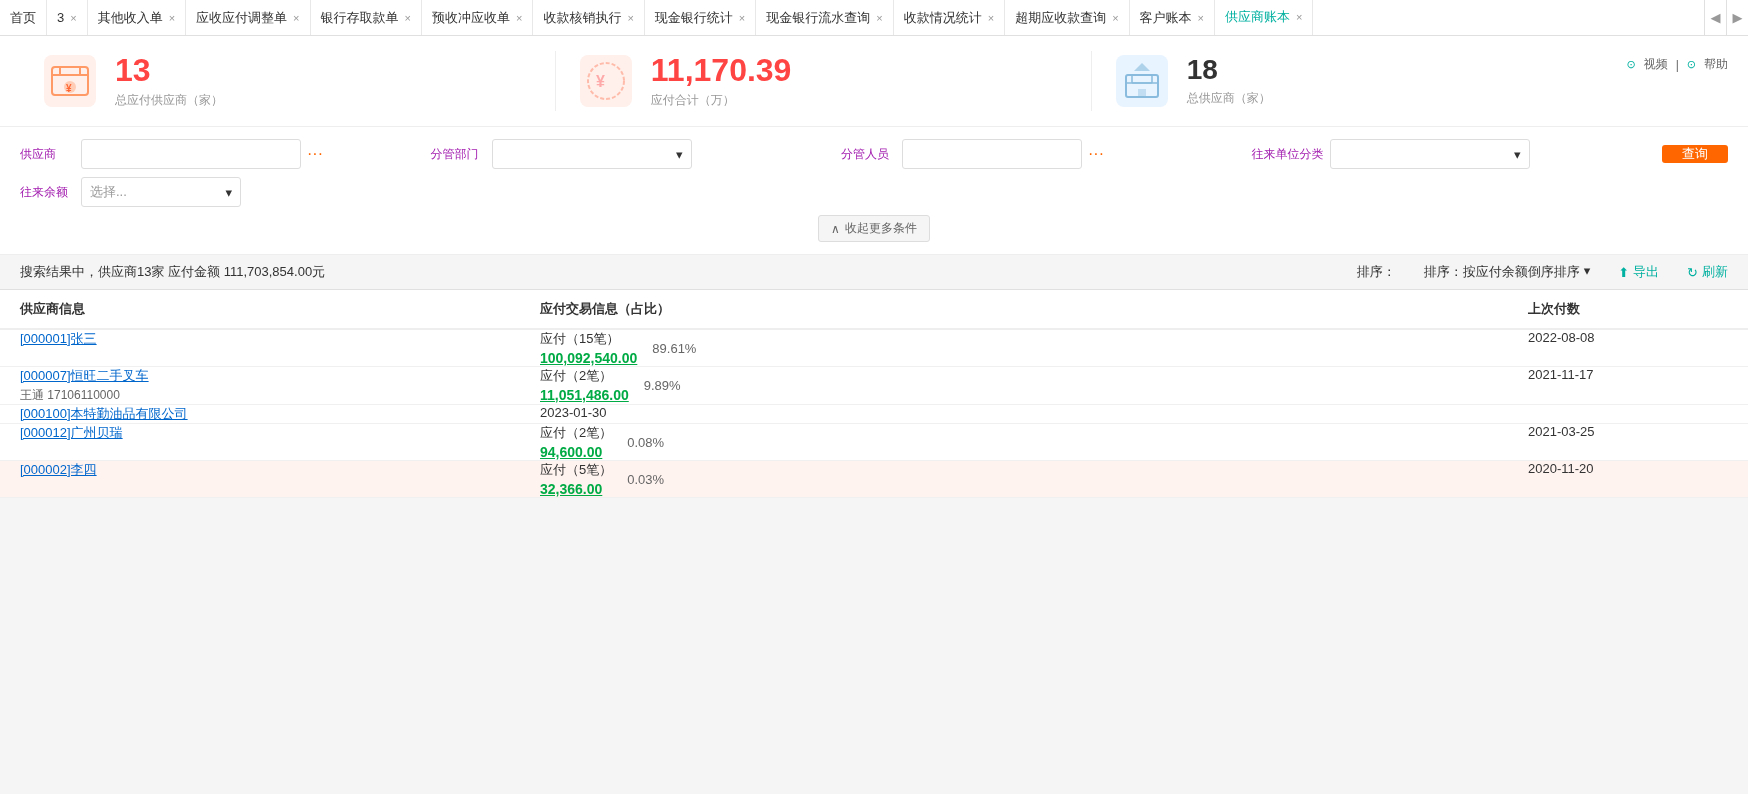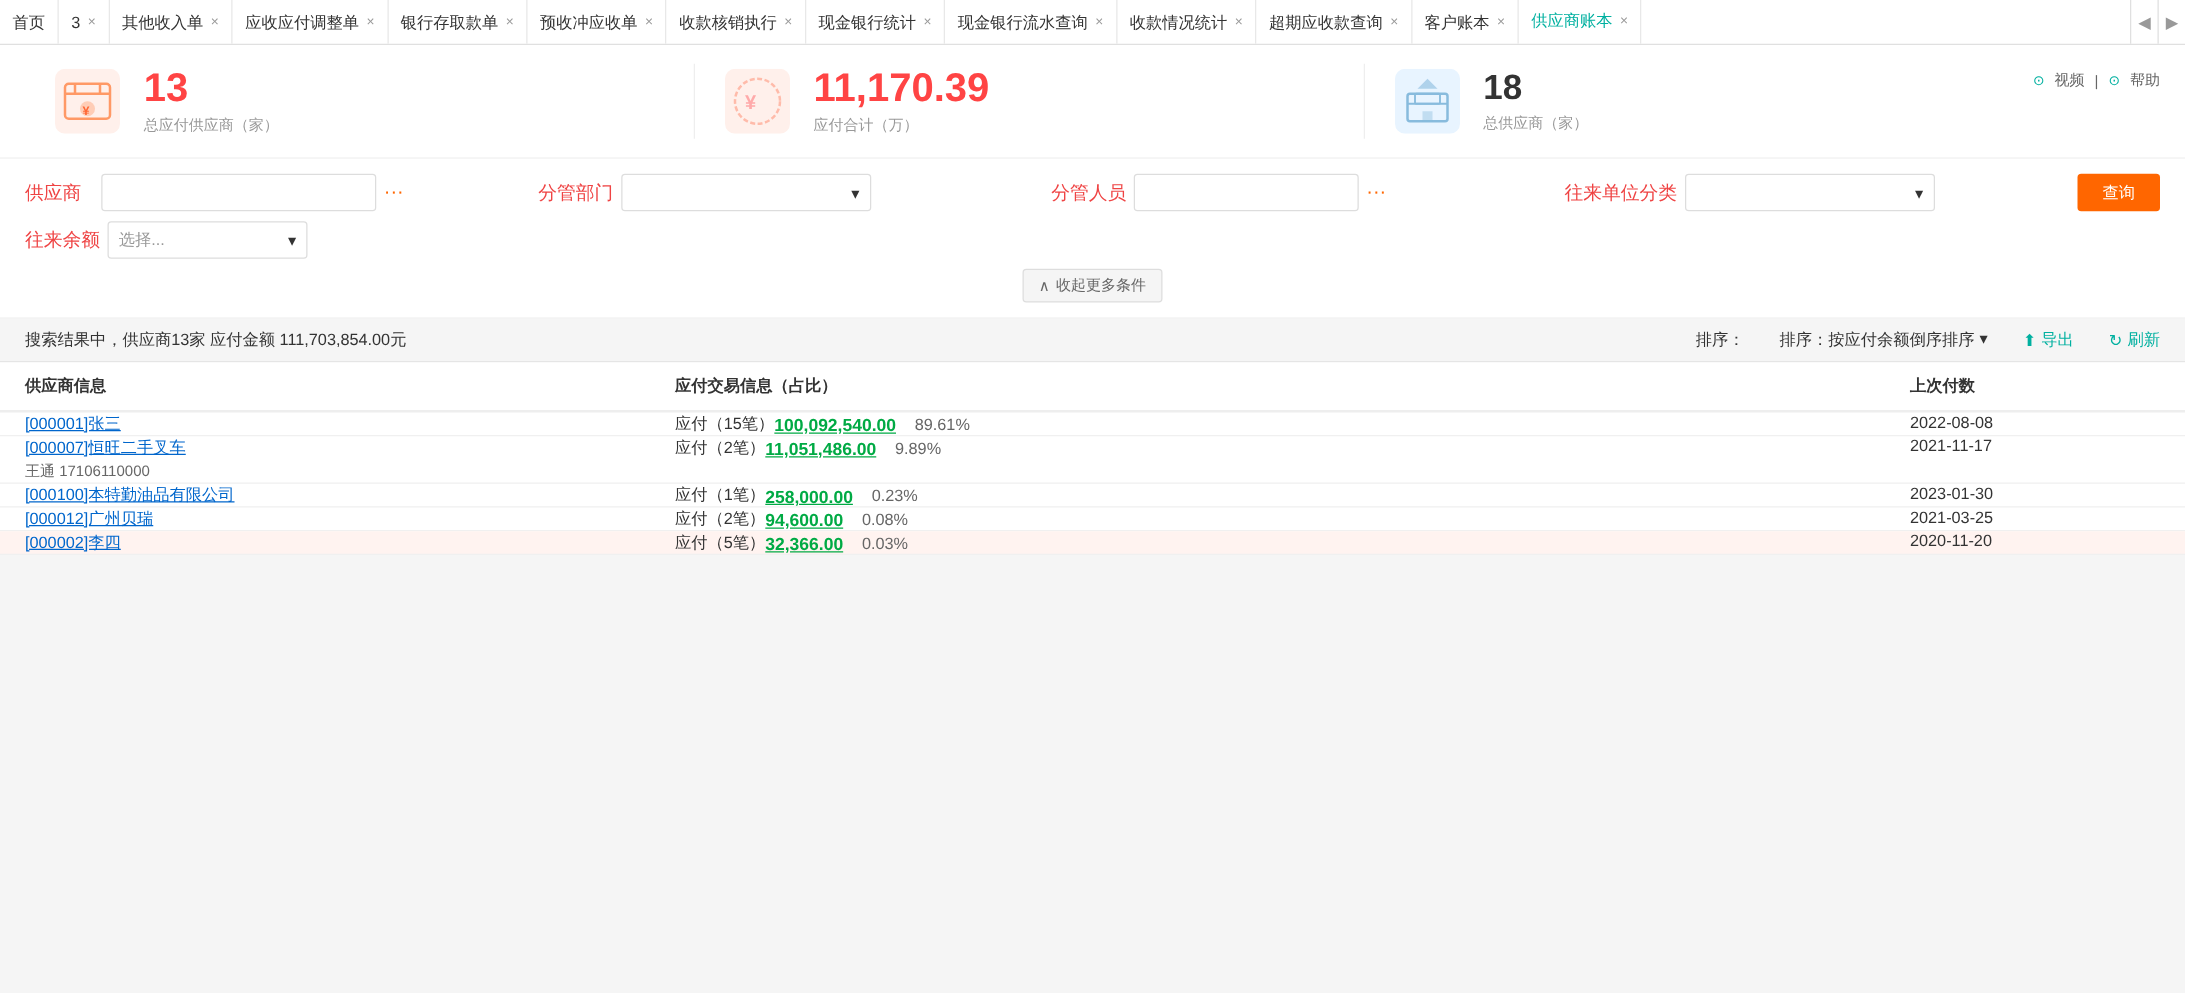--- a/index.html
+++ b/index.html
@@ -24,46 +24,46 @@
     .card-label { font-size: 12px; color: #999; margin-top: 4px; }
     .top-right-links { display: flex; align-items: center; gap: 8px; font-size: 12px; color: #666; margin-left: auto; align-self: flex-start; padding-top: 5px; }
     .top-right-links span { cursor: pointer; color: #666; }
     .divider-v { color: #ccc; }
 
     
     .filter-area { background: #fff; padding: 12px 20px; border-bottom: 1px solid #eee; }
     .filter-row { display: flex; align-items: center; gap: 15px; margin-bottom: 8px; }
     .filter-row:last-child { margin-bottom: 0; }
     .filter-item { display: flex; align-items: center; gap: 6px; flex: 1; }
-    .filter-label { font-size: 15px; color: #ef4444; white-space: nowrap; min-width: 55px; }
+    .filter-label { font-size: 12px; color: #a21caf; white-space: nowrap; min-width: 55px; }
     .filter-input { flex: 1; height: 30px; border: 1px solid #ddd; border-radius: 3px; padding: 0 8px; font-size: 13px; color: #333; outline: none; }
     .filter-select { flex: 1; height: 30px; border: 1px solid #ddd; border-radius: 3px; padding: 0 8px; font-size: 13px; color: #333; display: flex; align-items: center; justify-content: space-between; cursor: pointer; background: #fff; }
     .filter-dots { color: #ff6600; font-size: 16px; cursor: pointer; }
-    .query-btn { background: #ff6600; color: #fff; border: none; border-radius: 3px; padding: 0 20px; height: 30px; font-size: 13px; cursor: pointer; white-space: nowrap; }
+    .query-btn { background: #ff6600; color: #fff; border: none; border-radius: 3px; padding: 0 20px; height: 18px; font-size: 13px; cursor: pointer; white-space: nowrap; }
     .collapse-btn { display: flex; align-items: center; justify-content: center; gap: 5px; font-size: 12px; color: #666; cursor: pointer; background: #f5f5f5; border: 1px solid #ddd; border-radius: 3px; padding: 4px 12px; margin: 4px auto 0; width: fit-content; }
 
     
     .result-bar { display: flex; align-items: center; justify-content: space-between; padding: 8px 20px; background: #f5f5f5; border-bottom: 1px solid #e0e0e0; }
     .result-info { font-size: 13px; color: #333; }
     .result-actions { display: flex; align-items: center; gap: 28px; font-size: 13px; color: #333; }
     .sort-select { display: inline-flex; align-items: flex-start; gap: 4px; color: #333; cursor: pointer; }
     .action-btn { display: inline-flex; align-items: center; gap: 4px; color: #00b0a0; cursor: pointer; font-size: 13px; }
 
     
     .table-area { background: #fff; margin: 0; }
     .table-header { display: grid; grid-template-columns: 520px 1fr 200px; background: #fff; border-bottom: 2px solid #eee; padding: 10px 20px; font-size: 13px; font-weight: bold; color: #333; }
     .table-row { display: grid; grid-template-columns: 520px 1fr 200px; padding: 0 20px; border-bottom: 1px solid #f0f0f0; align-items: start; }
     .table-row.highlighted { background: #fff3f0; }
     .supplier-name { color: #0066cc; text-decoration: underline; cursor: pointer; font-size: 13px; }
     .supplier-sub { font-size: 12px; color: #666; margin-top: 2px; }
     .payable-label { font-size: 13px; color: #333; }
     .payable-amount { font-size: 14px; color: #00aa44; font-weight: bold; text-decoration: underline; cursor: pointer; margin-top: 2px; }
     .payable-percent { font-size: 13px; color: #666; margin-left: 15px; }
     .payable-cell { display: flex; align-items: center; gap: 0; }
-    .payable-inner { display: flex; flex-direction: row; }
+    .payable-inner { display: flex; flex-direction: column; }
     .last-pay { font-size: 13px; color: #333; }
   </style>
 </head>
 <body>
 
 <div class="top-nav">
   <div class="nav-tab">
     <span>首页</span>
   </div>
   <div class="nav-tab">
@@ -294,29 +294,20 @@
     </div>
     <div class="last-pay">2021-11-17</div>
   </div>
 
   <div class="table-row">
     <div>
       <div class="supplier-name">
         <span>[000100]本特勤油品有限公司</span>
       </div>
     </div>
-    <div>
-      <div class="payable-cell">
-        <div class="payable-inner">
-          <span class="payable-label">应付（1笔）</span>
-          <span class="payable-amount">258,000.00</span>
-        </div>
-        <span class="payable-percent">0.23%</span>
-      </div>
-    </div>
     <div class="last-pay">2023-01-30</div>
   </div>
 
 
   <div class="table-row">
     <div>
       <div class="supplier-name">
         <span>[000012]广州贝瑞</span>
       </div>
     </div>

